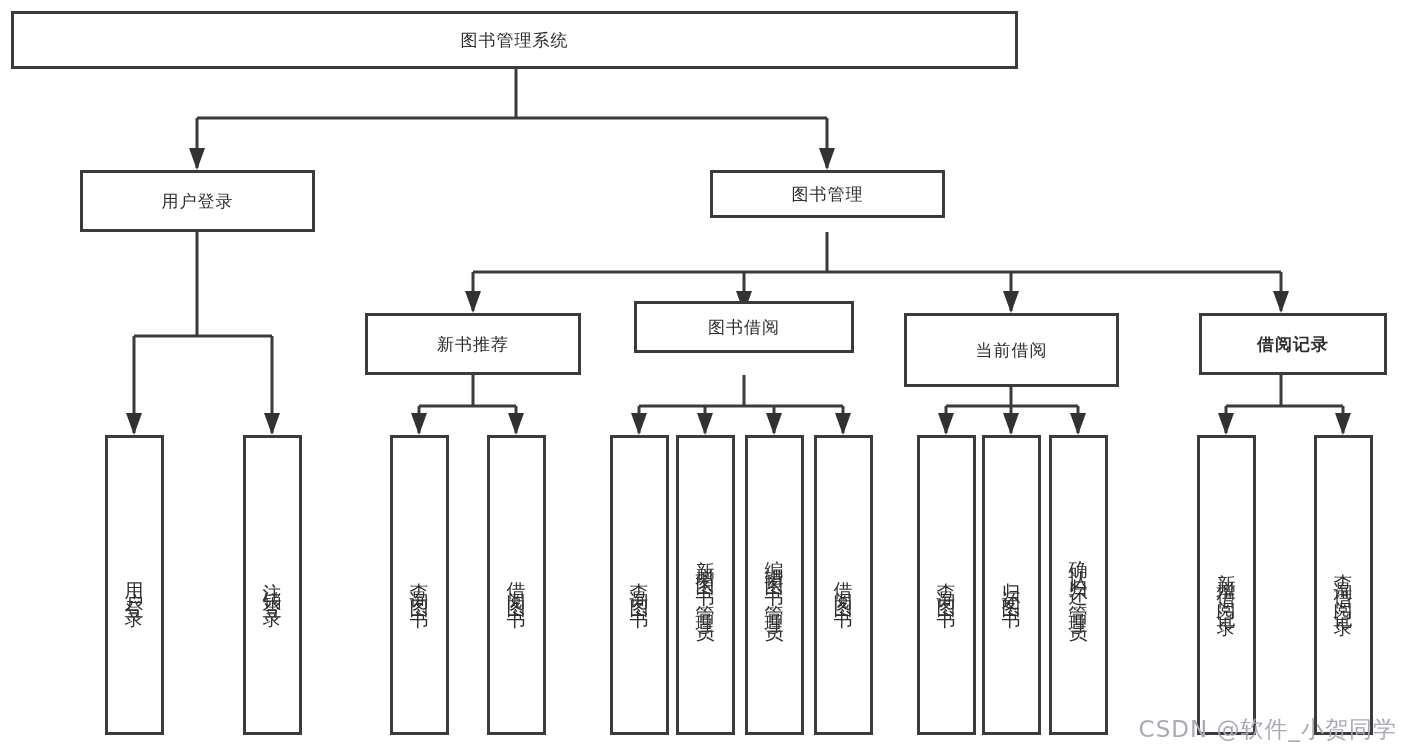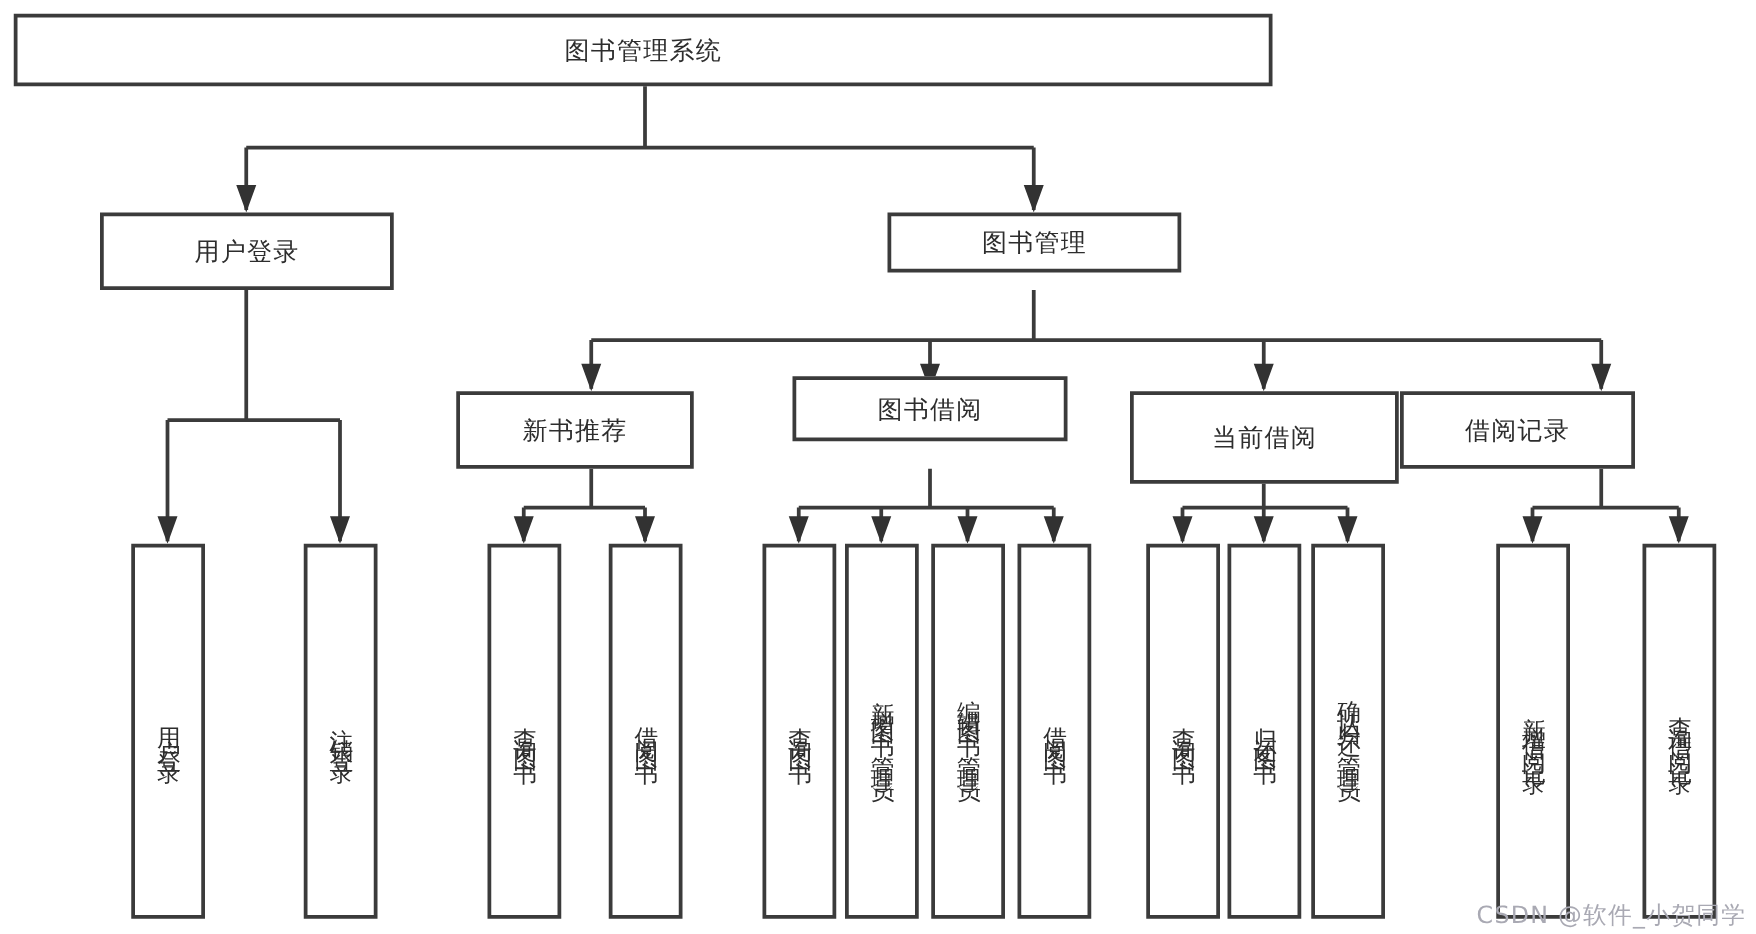--- a/index.html
+++ b/index.html
@@ -16,21 +16,21 @@
     overflow:hidden;
   }
   #wires{position:absolute;left:0;top:0;width:1405px;height:747px;}
   .box{
     position:absolute;
     box-sizing:border-box;
     background:#fff;
     border:3px solid var(--line);
     display:flex;align-items:center;justify-content:center;
     color:var(--text);
-    font-size:20px;
+    font-size:17px;
     letter-spacing:1px;
     z-index:2;
   }
   .leaf{
     position:absolute;
     box-sizing:border-box;
     background:#fff;
     border:3px solid var(--line);
     display:flex;align-items:center;justify-content:center;
     color:var(--text);
@@ -38,21 +38,21 @@
     writing-mode:vertical-rl;
     letter-spacing:9px;
     line-height:1;
     z-index:2;
     text-align:center;
   }
   .watermark{
     position:absolute;
     right:8px;bottom:2px;
     color:var(--wm);
-    font-size:19px;
+    font-size:23px;
     letter-spacing:1px;
     z-index:5;
     white-space:nowrap;
   }
   svg .wire{stroke:var(--line);stroke-width:3;fill:none;}
   svg .head{fill:#323232;stroke:none;}
 </style>
 </head>
 <body>
 
@@ -100,30 +100,30 @@
     <span>图书管理系统</span>
   </div>
 
   <div class="box" style="left:80px;top:170px;width:235px;height:62px;">
     <span>用户登录</span>
   </div>
   <div class="box" style="left:710px;top:170px;width:235px;height:48px;">
     <span>图书管理</span>
   </div>
 
-  <div class="box" style="left:365px;top:313px;width:190px;height:62px;">
+  <div class="box" style="left:365px;top:313px;width:216px;height:62px;">
     <span>新书推荐</span>
   </div>
   <div class="box" style="left:634px;top:301px;width:220px;height:52px;">
     <span>图书借阅</span>
   </div>
   <div class="box" style="left:904px;top:313px;width:215px;height:74px;">
     <span>当前借阅</span>
   </div>
-  <div class="box" style="left:1120px;top:313px;width:188px;height:62px;">
+  <div class="box" style="left:1199px;top:313px;width:188px;height:62px;font-weight:bold;">
     <span>借阅记录</span>
   </div>
 
   <div class="leaf" style="left:105px;top:435px;width:59px;height:300px;">
     <span>用户登录</span>
   </div>
   <div class="leaf" style="left:243px;top:435px;width:59px;height:300px;">
     <span>注销登录</span>
   </div>
 

